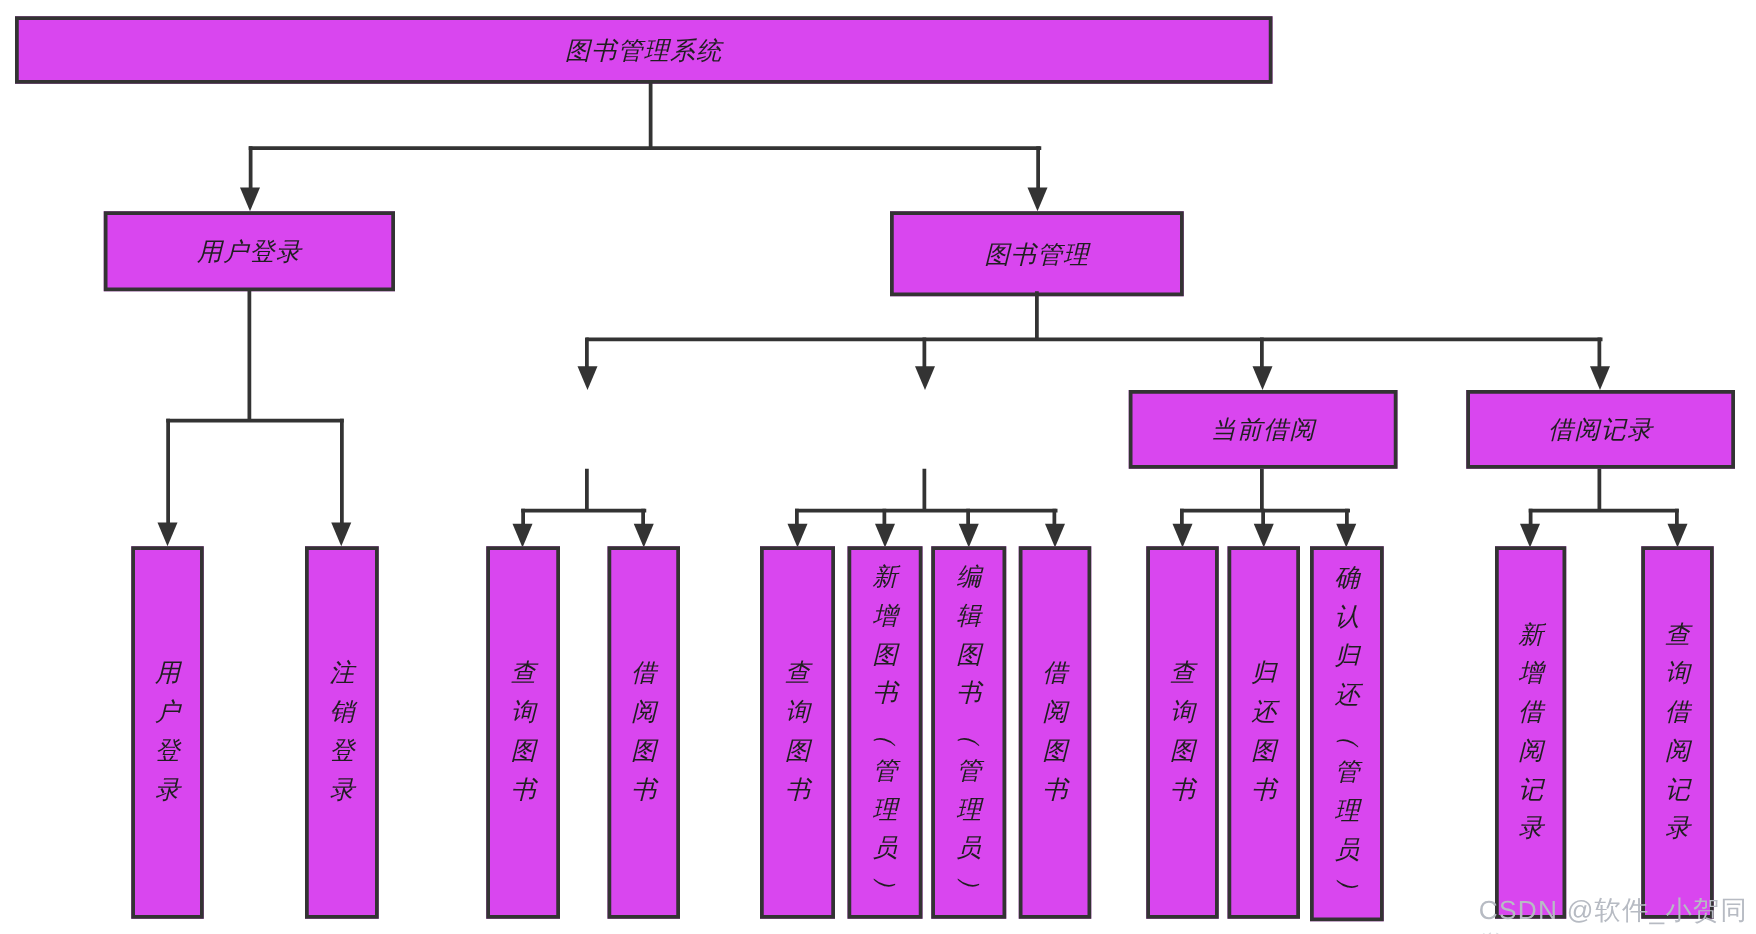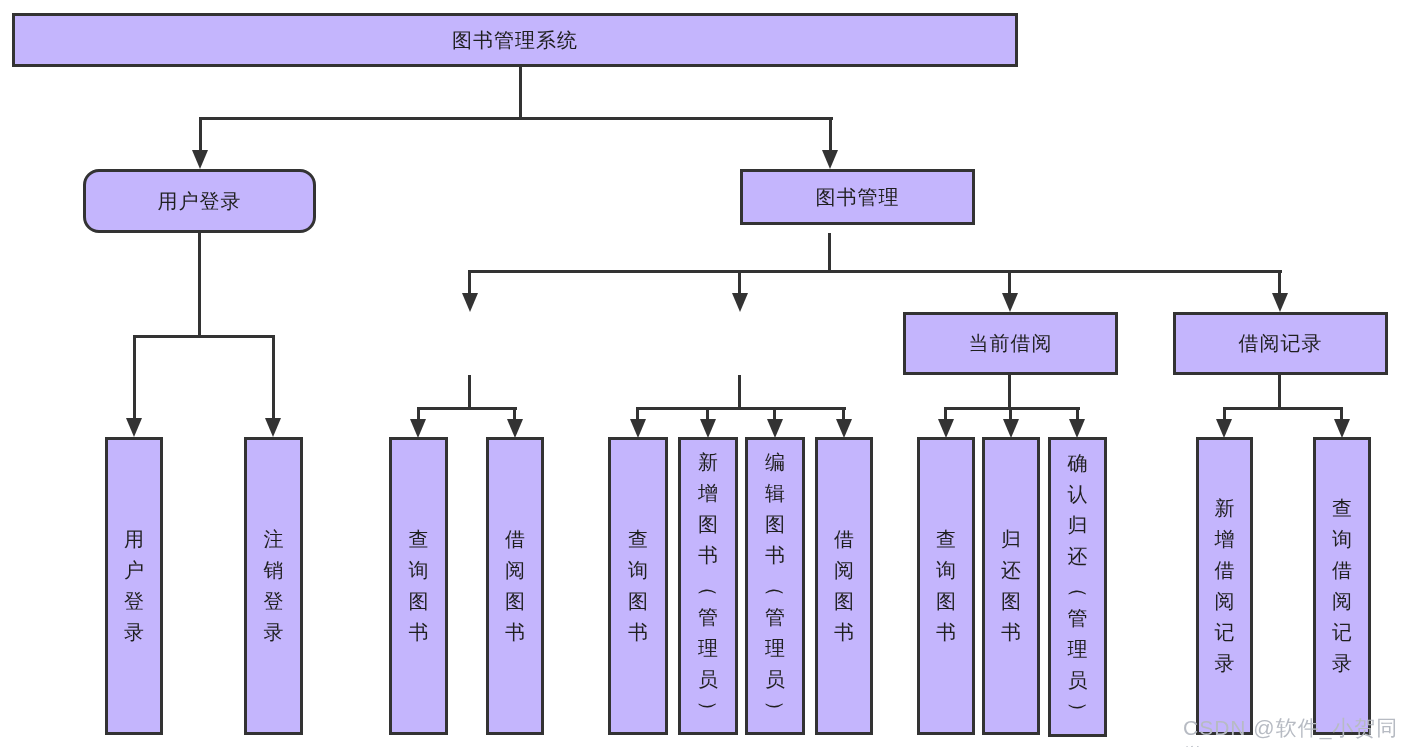--- a/index.html
+++ b/index.html
@@ -2,24 +2,24 @@
 <html><head>
 <meta charset="utf-8">
 <style>
   html,body{margin:0;padding:0;background:#fff;}
   .canvas{
     position:relative;width:1405px;height:747px;background:var(--bg,#fff);
     font-family:"Liberation Sans","DejaVu Sans",sans-serif;color:var(--text,#1f1f1f);
     overflow:hidden;
   }
   .box{
-    position:absolute;box-sizing:border-box;background:#c4b5fd;
+    position:absolute;box-sizing:border-box;background:#d946ef;
     border:3px solid var(--line,#333);
     display:flex;align-items:center;justify-content:center;
-    font-size:20px;letter-spacing:1px;white-space:nowrap;
+    font-size:20px;letter-spacing:1px;white-space:nowrap;font-style:italic;
   }
   .vbox{flex-direction:column;letter-spacing:0;}
   .vchar{display:block;height:31px;line-height:31px;font-size:20px;text-align:center;}
   .vchar.rot{transform:rotate(90deg);}
   .hline,.vline{position:absolute;background:var(--line,#333);}
   .hline{height:3px;}
   .vline{width:3px;}
   .arr{
     position:absolute;width:0;height:0;
     border-left:8px solid transparent;border-right:8px solid transparent;
@@ -39,24 +39,24 @@
     <span>图书管理系统</span>
   </div>
 
   <div class="vline" style="left:519px;top:66px;height:53px;"></div>
   <div class="hline" style="left:199px;top:117px;width:634px;"></div>
   <div class="vline" style="left:199px;top:117px;height:35px;"></div>
   <div class="arr" style="left:192px;top:150px;"></div>
   <div class="vline" style="left:829px;top:117px;height:35px;"></div>
   <div class="arr" style="left:822px;top:150px;"></div>
 
-  <div class="box" style="left:83px;top:169px;width:233px;height:64px;border-radius:16px;">
+  <div class="box" style="left:83px;top:169px;width:233px;height:64px;">
     <span>用户登录</span>
   </div>
-  <div class="box" style="left:712px;top:169px;width:235px;height:56px;margin-left:28px;">
+  <div class="box" style="left:712px;top:169px;width:235px;height:68px;">
     <span>图书管理</span>
   </div>
 
   <div class="vline" style="left:198px;top:232px;height:105px;"></div>
   <div class="hline" style="left:133px;top:335px;width:142px;"></div>
   <div class="vline" style="left:133px;top:335px;height:85px;"></div>
   <div class="arr" style="left:126px;top:418px;"></div>
   <div class="vline" style="left:272px;top:335px;height:85px;"></div>
   <div class="arr" style="left:265px;top:418px;"></div>
 

